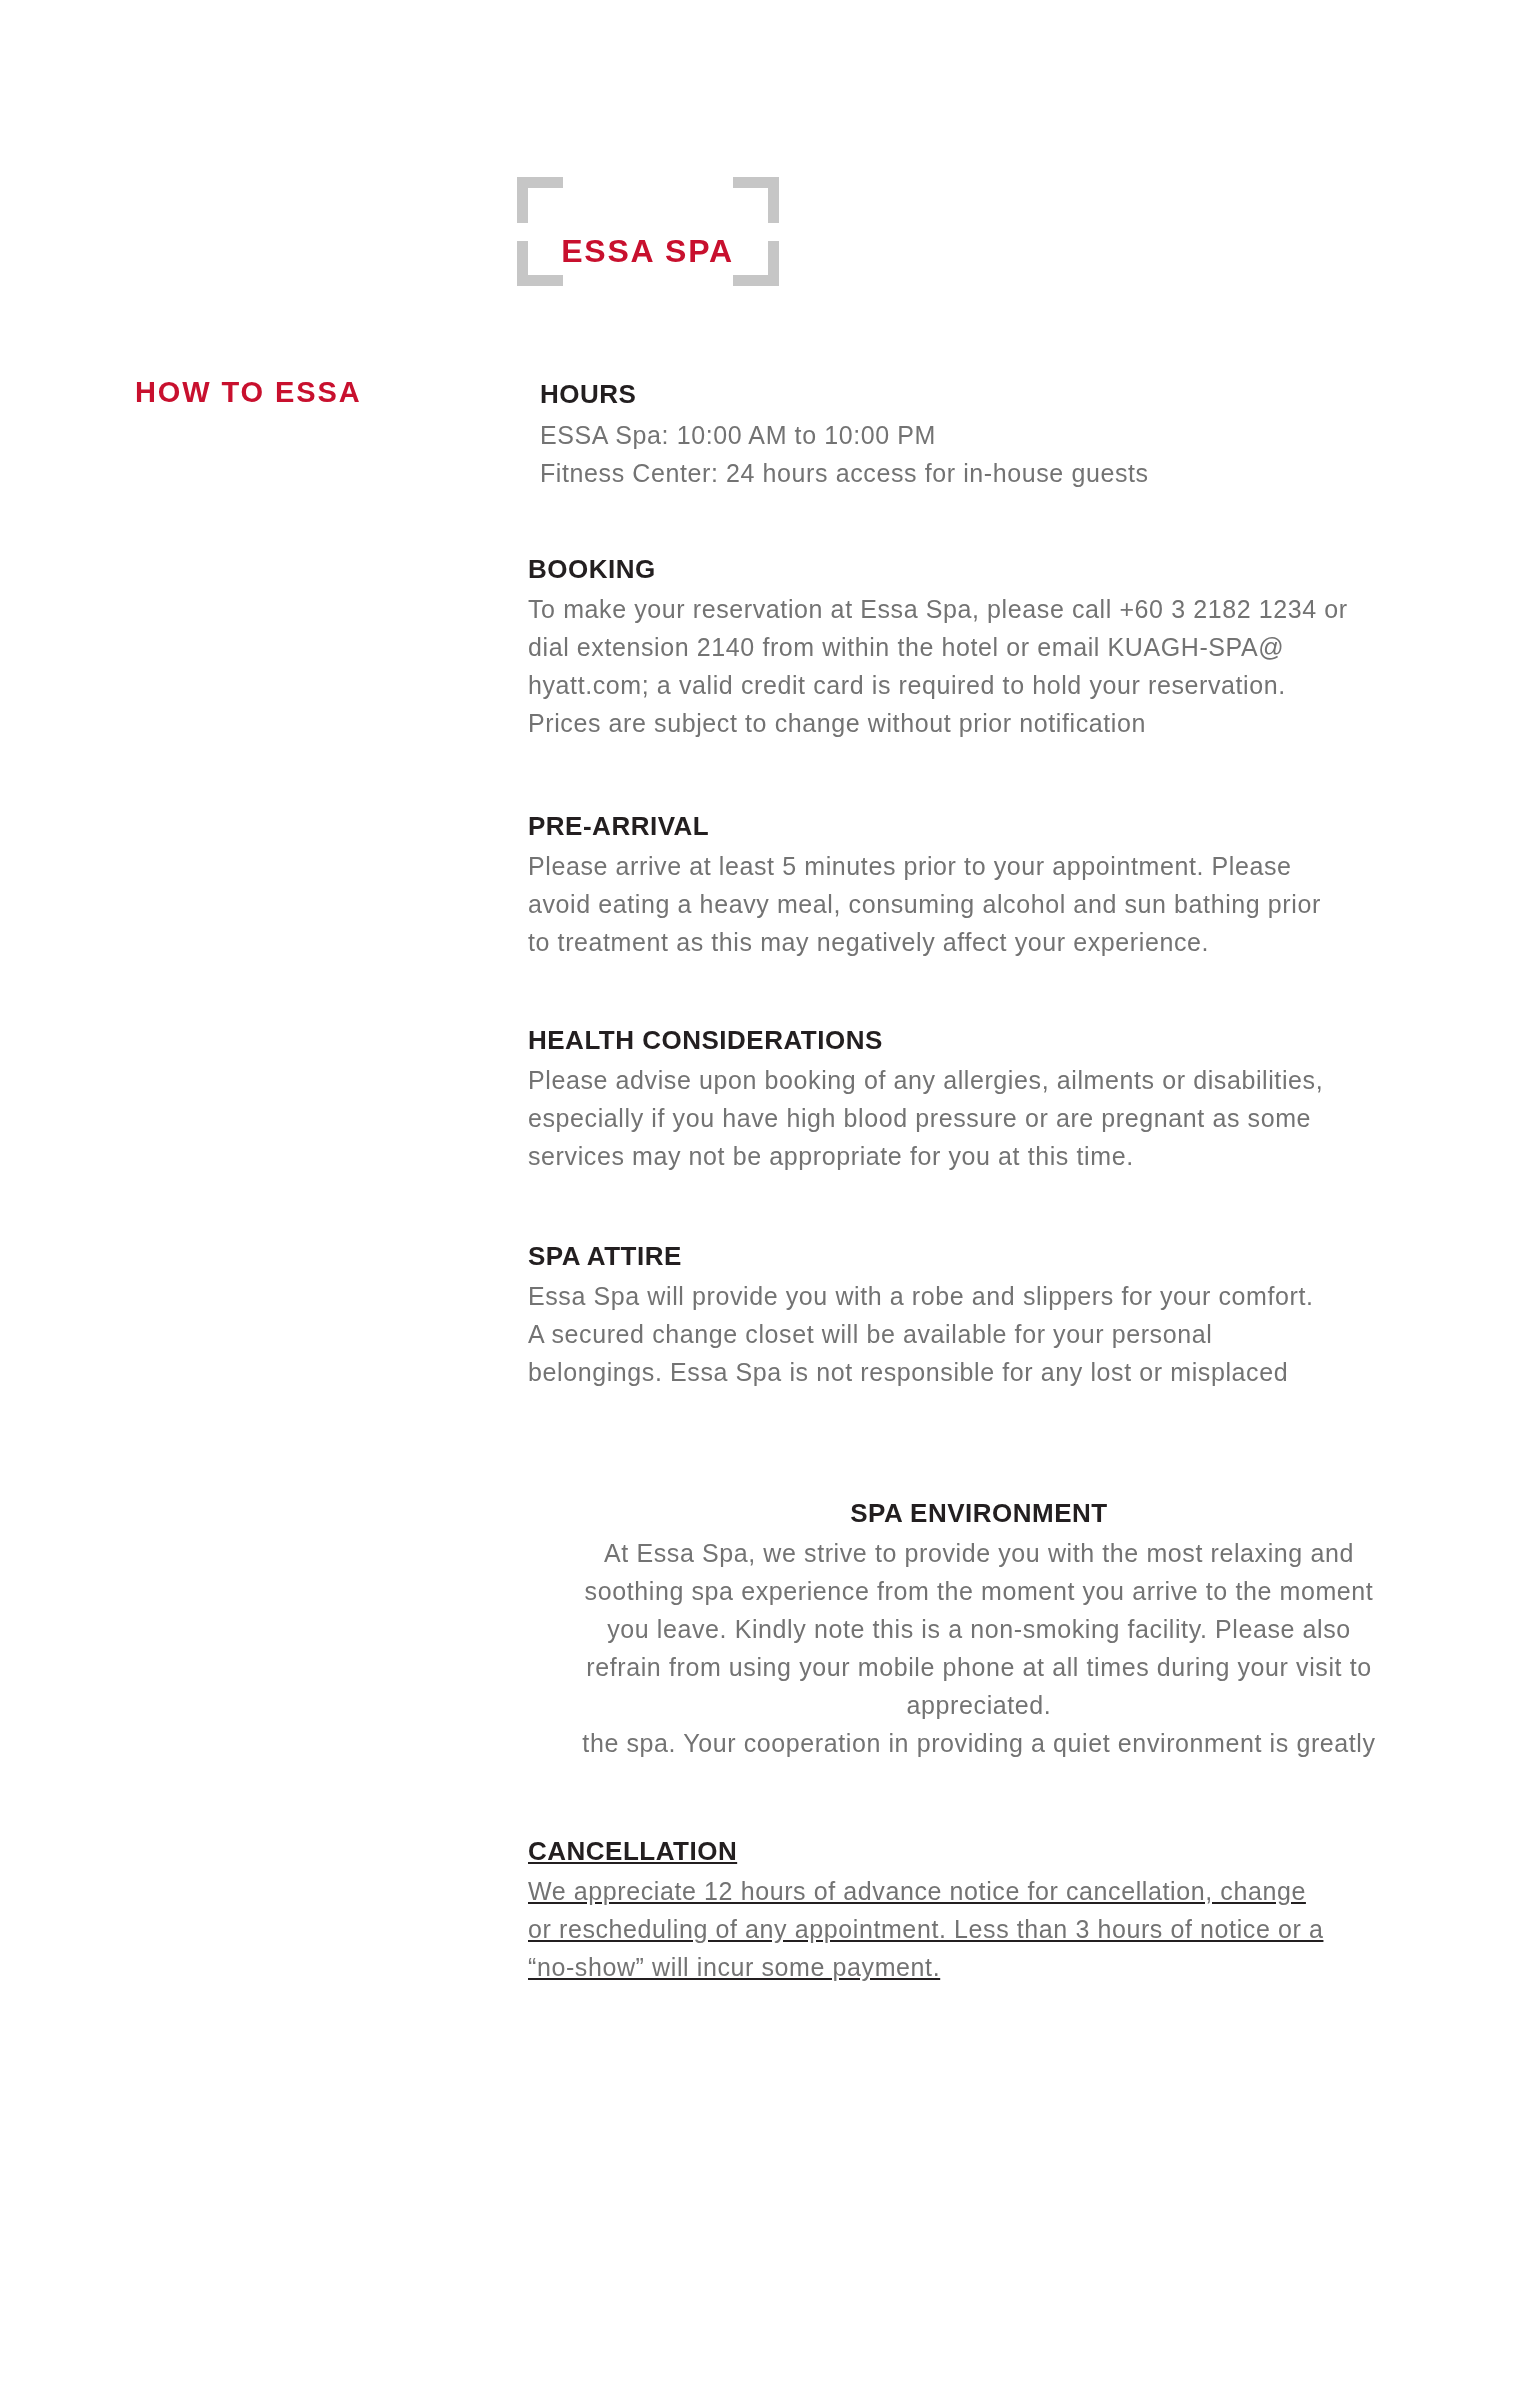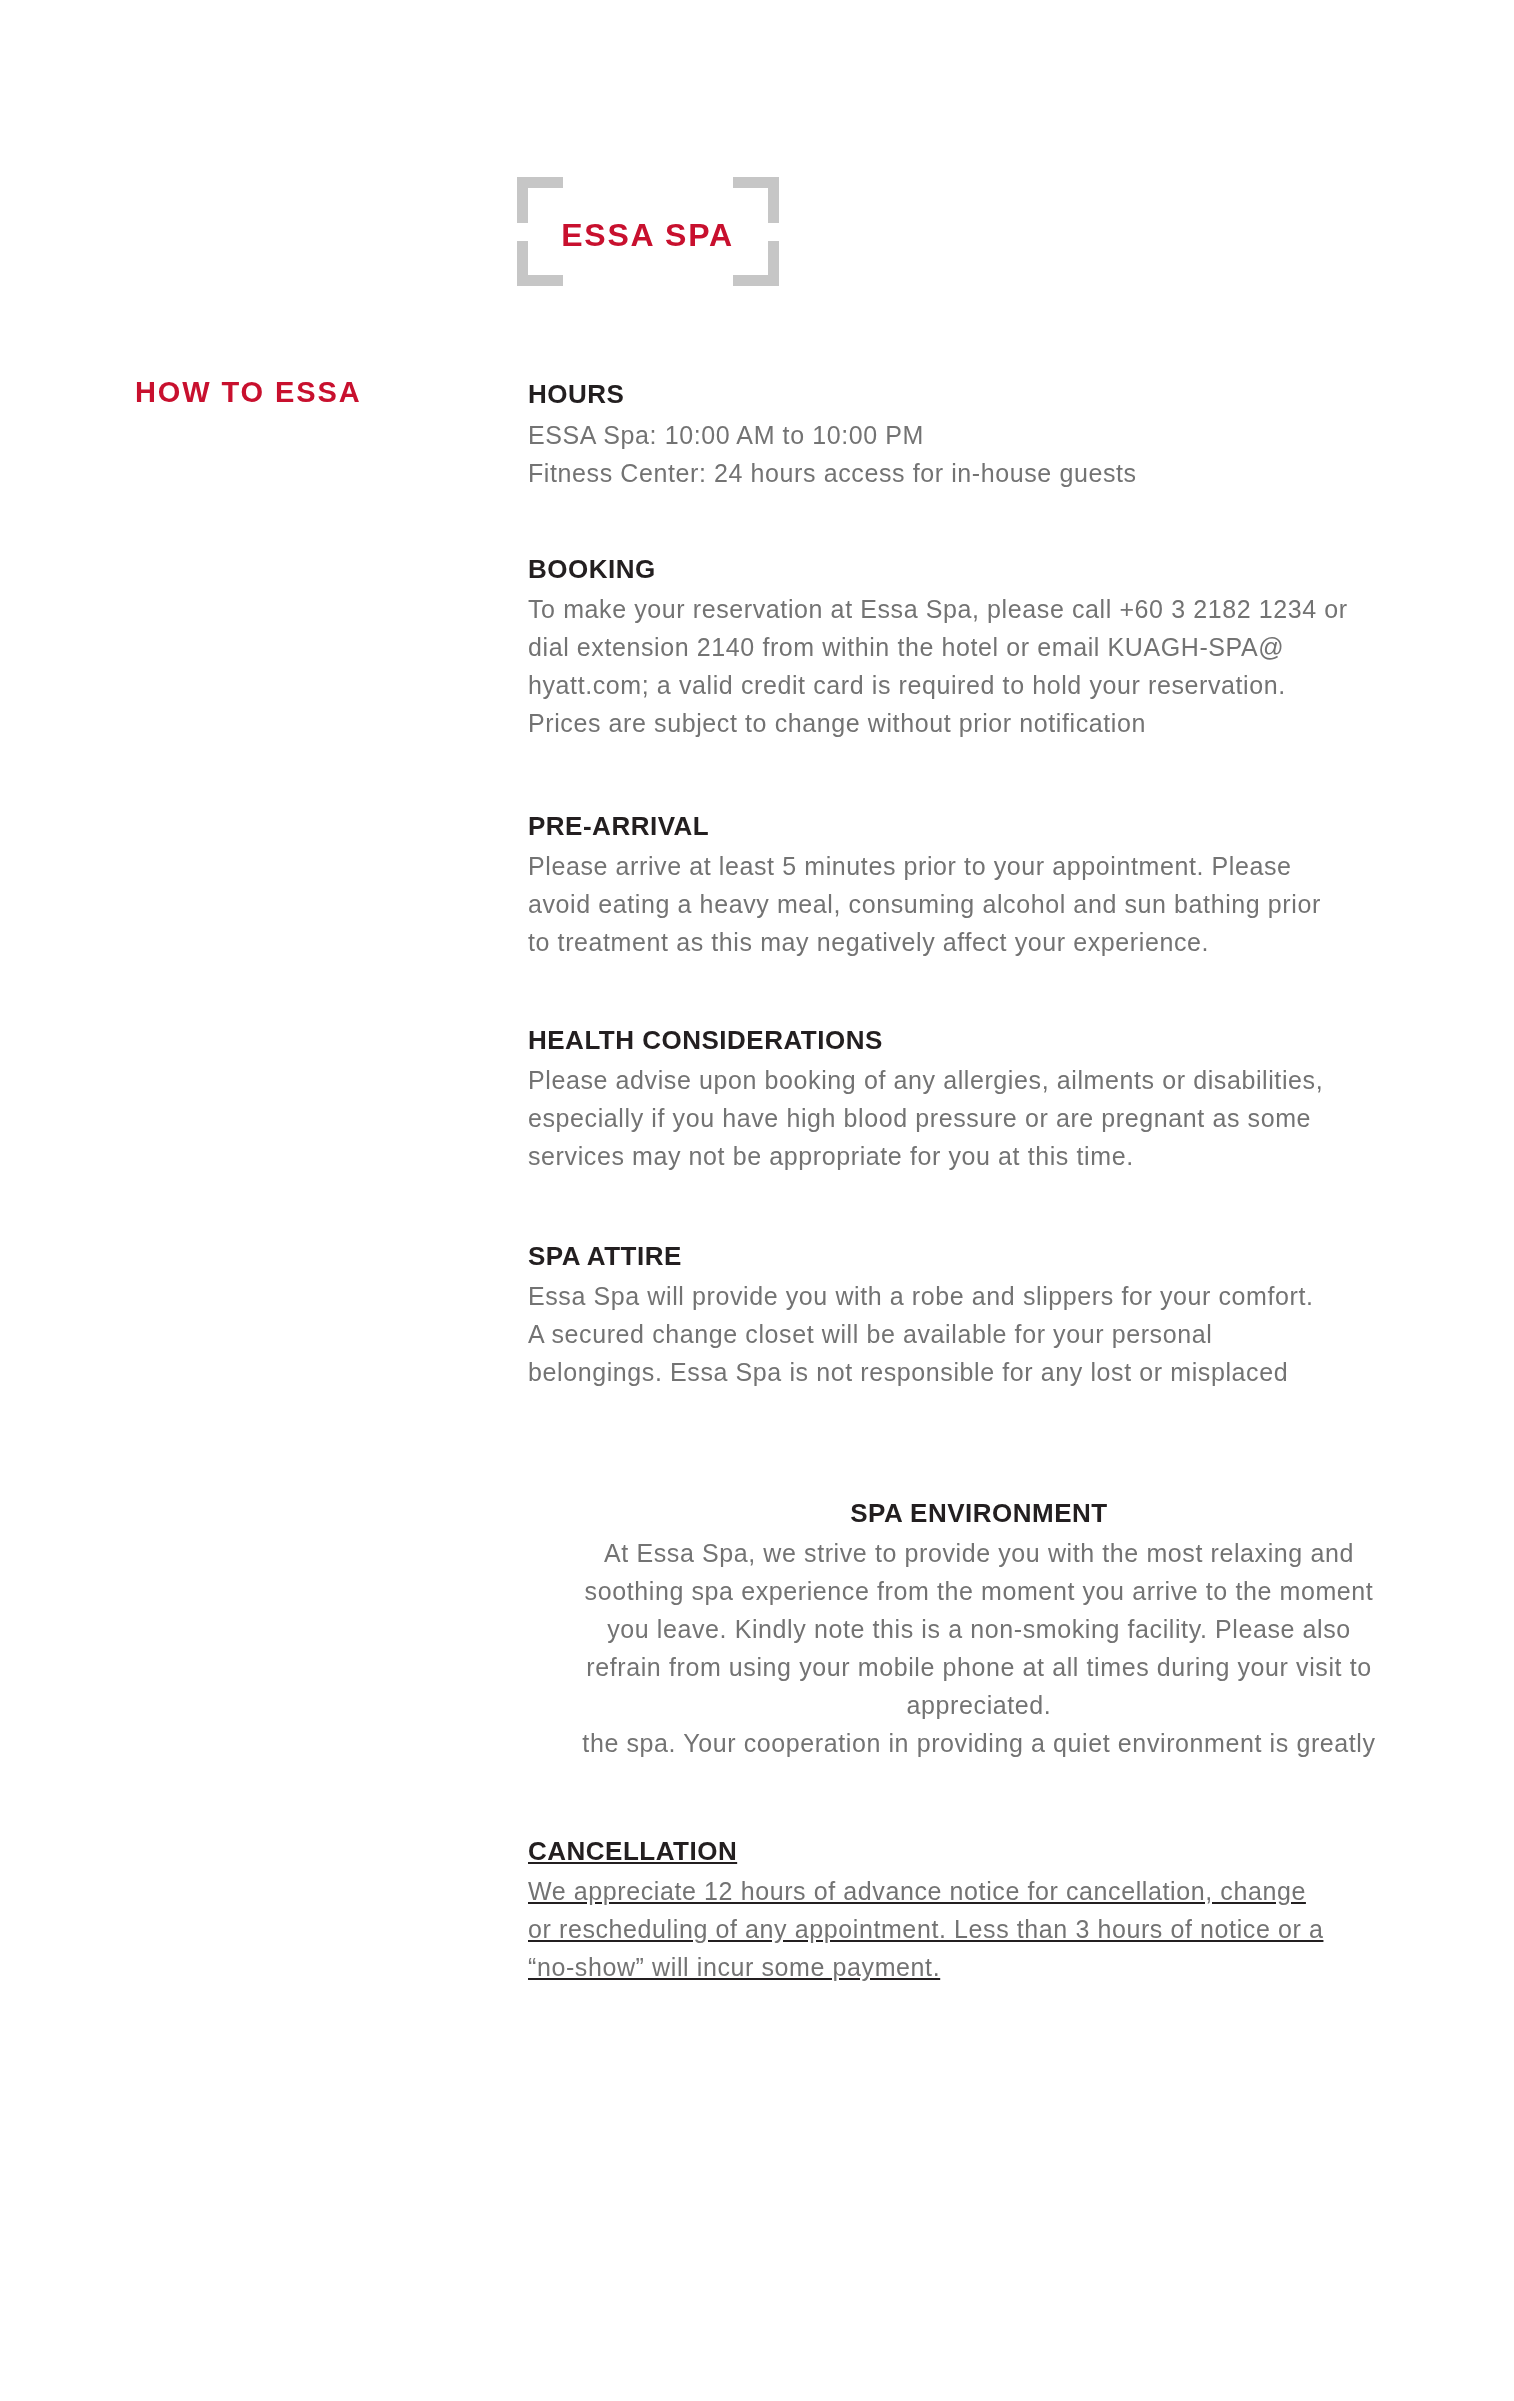--- a/index.html
+++ b/index.html
@@ -4,21 +4,21 @@
 <style>
   html, body { margin: 0; padding: 0; background: #ffffff; }
   body {
     width: 1515px; height: 2401px; position: relative; overflow: hidden;
     font-family: "Liberation Sans", "DejaVu Sans", sans-serif;
     color: #231f20;
   }
   .logo { position: absolute; left: 517px; top: 177px; width: 262px; height: 109px; }
   .br { position: absolute; background: #c6c6c6; }
   .logo-text {
-    position: absolute; left: 44px; top: 39px; width: 173px; text-align: center;
+    position: absolute; left: 44px; top: 55px; width: 173px; text-align: center;
     color: #c8102e; font-weight: bold; font-size: 32px; letter-spacing: 1.8px; line-height: 39px;
     white-space: nowrap;
   }
   .side-title {
     position: absolute; left: 135px; top: 373px;
     color: #c8102e; font-weight: bold; font-size: 29px; letter-spacing: 1.9px; line-height: 38px;
     white-space: nowrap;
   }
   .section { position: absolute; left: 528px; width: 902px; }
   .section h2 {
@@ -41,21 +41,21 @@
 
   <div class="br" style="left:216px;top:0;width:46px;height:10.6px;"></div>
   <div class="br" style="left:251px;top:0;width:10.6px;height:46px;"></div>
   <div class="br" style="left:251px;top:64px;width:10.6px;height:45px;"></div>
   <div class="br" style="left:216px;top:98px;width:46px;height:10.6px;"></div>
   <div class="logo-text">ESSA SPA</div>
 </div>
 
 <div class="side-title">HOW TO ESSA</div>
 
-<div class="section" style="top:372px;">
+<div class="section" style="top:372px;margin-left:12px;">
   <h2 style="line-height:44px;">HOURS</h2>
   <div class="line">ESSA Spa: 10:00 AM to 10:00 PM</div>
   <div class="line">Fitness Center: 24 hours access for in-house guests</div>
 </div>
 
 <div class="section" style="top:548px;">
   <h2>BOOKING</h2>
   <div class="line">To make your reservation at Essa Spa, please call +60 3 2182 1234 or</div>
   <div class="line">dial extension 2140 from within the hotel or email KUAGH-SPA@</div>
   <div class="line">hyatt.com; a valid credit card is required to hold your reservation.</div>

